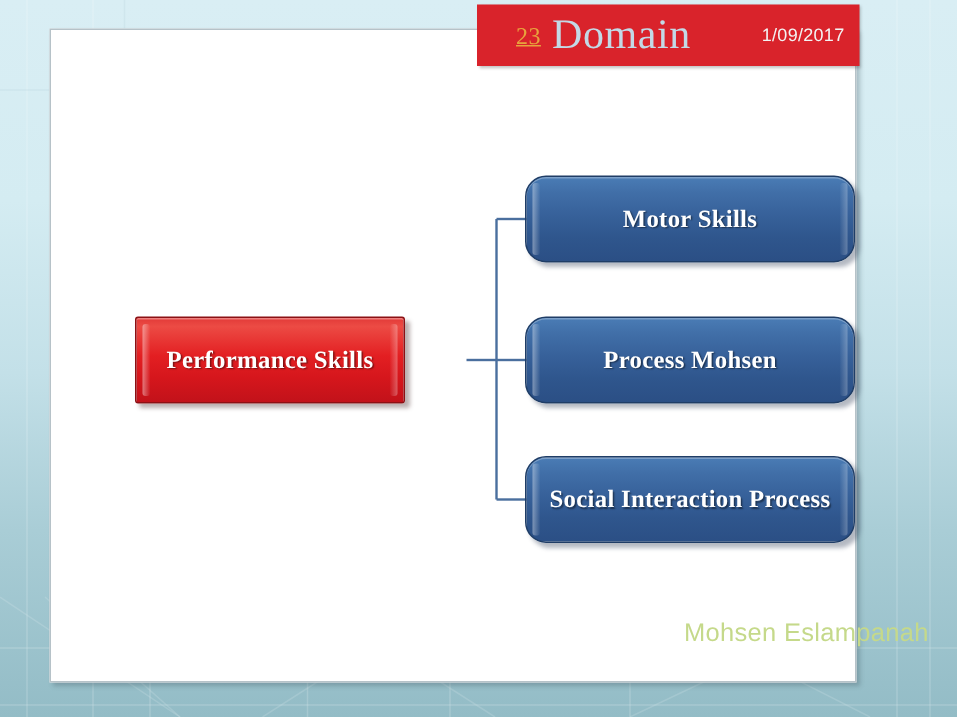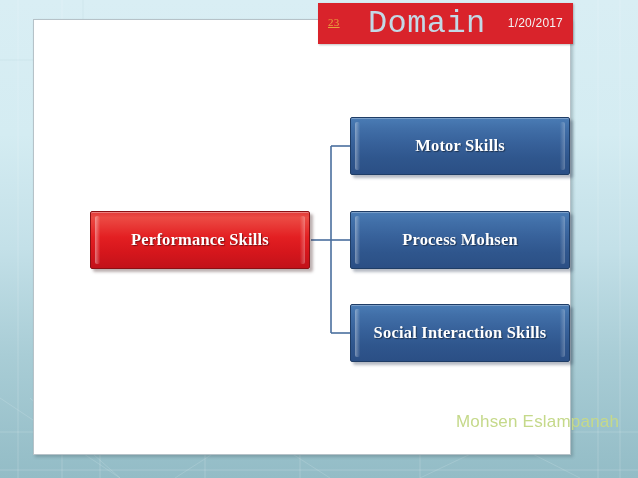--- a/index.html
+++ b/index.html
@@ -53,34 +53,34 @@
     top: 3px;
     width: 255px;
     height: 41px;
     background: #d9232b;
     box-shadow: 1px 1px 2px rgba(0,0,0,0.25);
     display: flex;
     align-items: center;
   }
   .slide-number {
     position: absolute;
-    left: 10px;
+    left: 26px;
     top: 13px;
     font-family: "Liberation Serif", serif;
-    font-size: 11px;
+    font-size: 16px;
     color: #e8a33d;
     text-decoration: underline;
     letter-spacing: 0.3px;
   }
   .title-text {
     position: absolute;
     left: 50px;
     top: 1px;
-    font-family: Liberation Mono, monospace;
-    font-size: 32px;
+    font-family: Liberation Serif, serif;
+    font-size: 28px;
     color: #c3d9e6;
     letter-spacing: 0.4px;
     line-height: 40px;
   }
   .title-date {
     position: absolute;
     right: 10px;
     top: 13px;
     font-family: "Liberation Sans", sans-serif;
     font-size: 12px;
@@ -109,21 +109,21 @@
     font-weight: bold;
     font-size: 16.5px;
     color: #ffffff;
     text-shadow: 1px 1px 1px rgba(0,0,0,0.45);
     letter-spacing: 0.2px;
   }
 
   .node-red {
     left: 90px;
     top: 211px;
-    width: 220px;
+    width: 180px;
     height: 58px;
     background: linear-gradient(to bottom,
         #e23a38 0%,
         #ec4b44 10%,
         #e31f22 45%,
         #d5161c 72%,
         #c2121a 100%);
     border: 1.5px solid #8c1014;
     border-radius: 2px;
     box-shadow: 3px 3px 3px rgba(60,30,30,0.35),
@@ -150,21 +150,21 @@
     left: 350px;
     width: 220px;
     height: 58px;
     background: linear-gradient(to bottom,
         #4a7cb5 0%,
         #416fa8 18%,
         #37619a 45%,
         #2f568d 72%,
         #2b4f85 100%);
     border: 1.5px solid #1f3d66;
-    border-radius: 2px;
+    border-radius: 14px;
     box-shadow: 3px 3px 3px rgba(40,55,80,0.35),
                 inset 0 1px 0 rgba(255,255,255,0.28);
     justify-content: center;
   }
   .node-blue::before {
     content: "";
     position: absolute;
     left: 4px; top: 4px; bottom: 4px;
     width: 5px;
     background: linear-gradient(to right, rgba(255,255,255,0.38), rgba(255,255,255,0.02));
@@ -238,34 +238,34 @@
       <line x1="331" y1="146" x2="331" y2="333"></line>
       <line x1="331" y1="146" x2="351" y2="146"></line>
       <line x1="331" y1="240" x2="351" y2="240"></line>
       <line x1="331" y1="333" x2="351" y2="333"></line>
     </g>
   </svg>
 
   <div class="title-banner">
     <span class="slide-number">23</span>
     <span class="title-text">Domain</span>
-    <span class="title-date">1/20/2017</span>
+    <span class="title-date">1/09/2017</span>
   </div>
 
   <div class="node node-red">
     <span class="node-label">Performance Skills</span>
   </div>
 
   <div class="node node-blue node-blue-1">
     <span class="node-label">Motor Skills</span>
   </div>
 
   <div class="node node-blue node-blue-2">
     <span class="node-label">Process Mohsen</span>
   </div>
 
   <div class="node node-blue node-blue-3">
-    <span class="node-label">Social Interaction Skills</span>
+    <span class="node-label">Social Interaction Process</span>
   </div>
 
   <div class="footer-author">Mohsen Eslampanah</div>
 
 </div>
 
 </body></html>

